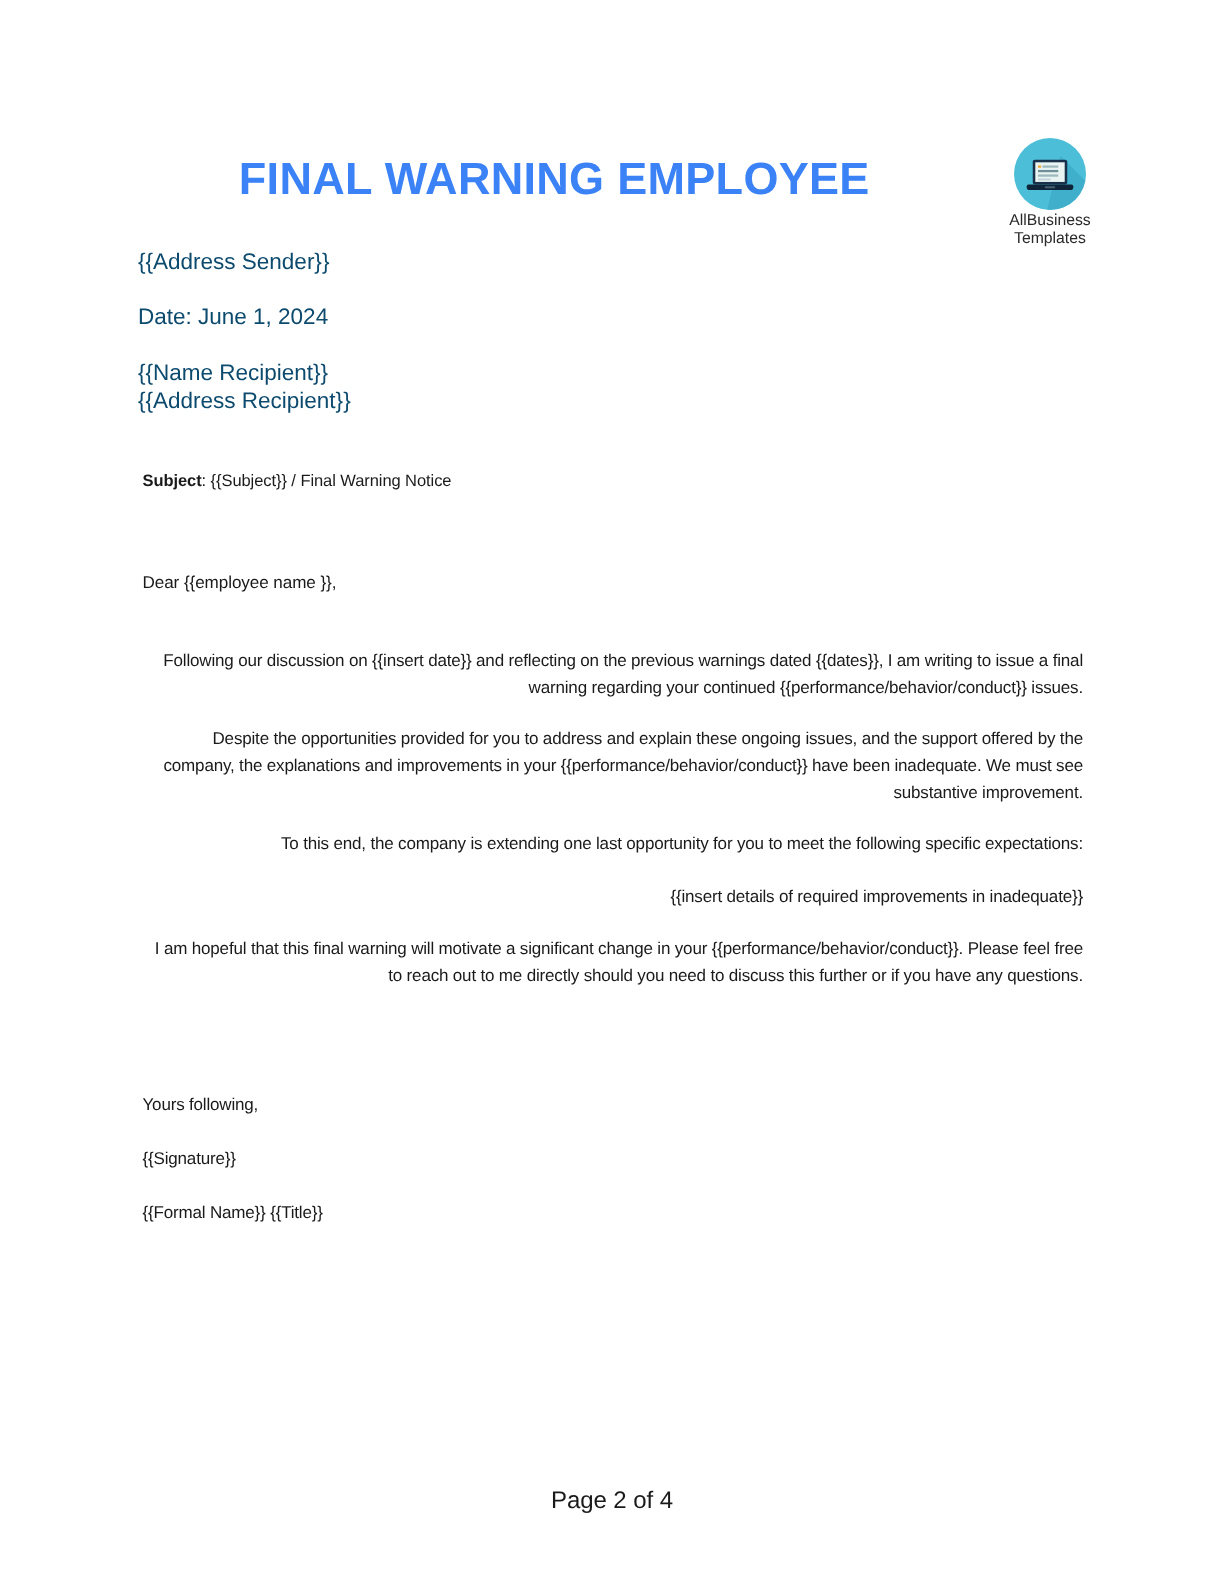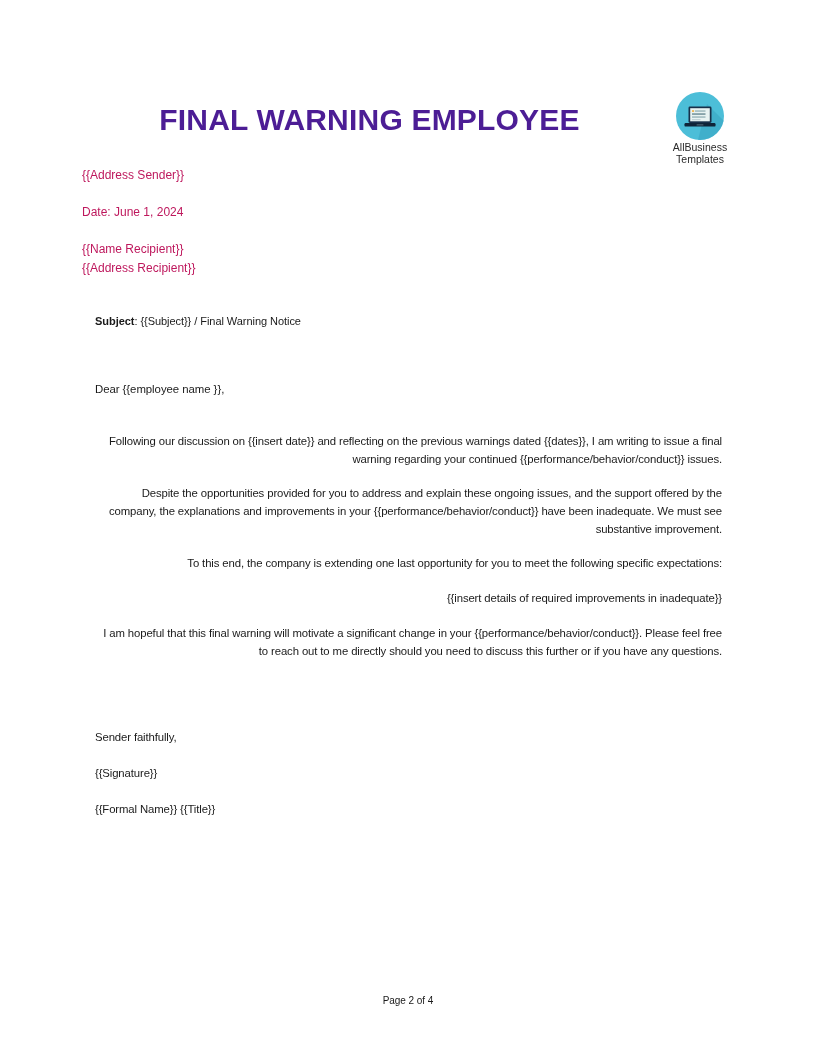--- a/index.html
+++ b/index.html
@@ -30,21 +30,21 @@
     left: 0;
     top: 102px;
     width: 816px;
     text-align: center;
     padding-right: 92px;
     box-sizing: border-box;
     font-size: 30px;
     font-weight: 700;
     letter-spacing: 0.2px;
     line-height: 36px;
-    color: #4c1d95;
+    color: #3b82f6;
     white-space: nowrap;
     padding-left: 15px;
   }
 
   
   .logo-block {
     position: absolute;
     left: 655px;
     top: 92px;
     width: 90px;
@@ -61,26 +61,26 @@
     font-size: 10.5px;
     line-height: 11.5px;
     color: #2a2a2a;
     font-family: "Liberation Sans", sans-serif;
   }
   .logo-caption span { display: block; }
 
   
   .header-block {
     position: absolute;
-    left: 82px;
+    left: 92px;
     top: 166px;
     width: 640px;
-    font-size: 12px;
+    font-size: 15px;
     line-height: 18.6px;
-    color: #be185d;
+    color: #0c4a6e;
   }
   .hb-line { white-space: pre; }
   .hb-gap { height: 18.6px; }
 
   .subject-line {
     position: absolute;
     left: 95px;
     top: 313px;
     font-size: 11px;
     line-height: 16px;
@@ -133,21 +133,21 @@
   .closing-block p { margin: 0 0 18.5px 0; }
   .closing-block p:last-child { margin-bottom: 16px; }
 
   
   .footer {
     position: absolute;
     left: 0;
     top: 994px;
     width: 816px;
     text-align: center;
-    font-size: 10px;
+    font-size: 16px;
     line-height: 14px;
     color: #1a1a1a;
     letter-spacing: -0.05px;
   }
 </style>
 </head>
 <body>
 
 <div class="page">
 
@@ -200,20 +200,20 @@
 
   <div class="body-block">
     <p>Following our discussion on {{insert date}} and reflecting on the previous warnings dated {{dates}}, I am writing to issue a final warning regarding your continued {{performance/behavior/conduct}} issues.</p>
     <p>Despite the opportunities provided for you to address and explain these ongoing issues, and the support offered by the company, the explanations and improvements in your {{performance/behavior/conduct}} have been inadequate. We must see substantive improvement.</p>
     <p>To this end, the company is extending one last opportunity for you to meet the following specific expectations:</p>
     <p>{{insert details of required improvements in inadequate}}</p>
     <p>I am hopeful that this final warning will motivate a significant change in your {{performance/behavior/conduct}}. Please feel free to reach out to me directly should you need to discuss this further or if you have any questions.</p>
   </div>
 
   <div class="closing-block">
-    <p>Sender faithfully,</p>
+    <p>Yours following,</p>
     <p>{{Signature}}</p>
     <p>{{Formal Name}} {{Title}}</p>
   </div>
 
   <div class="footer">Page 2 of 4</div>
 
 </div>
 
 </body></html>

